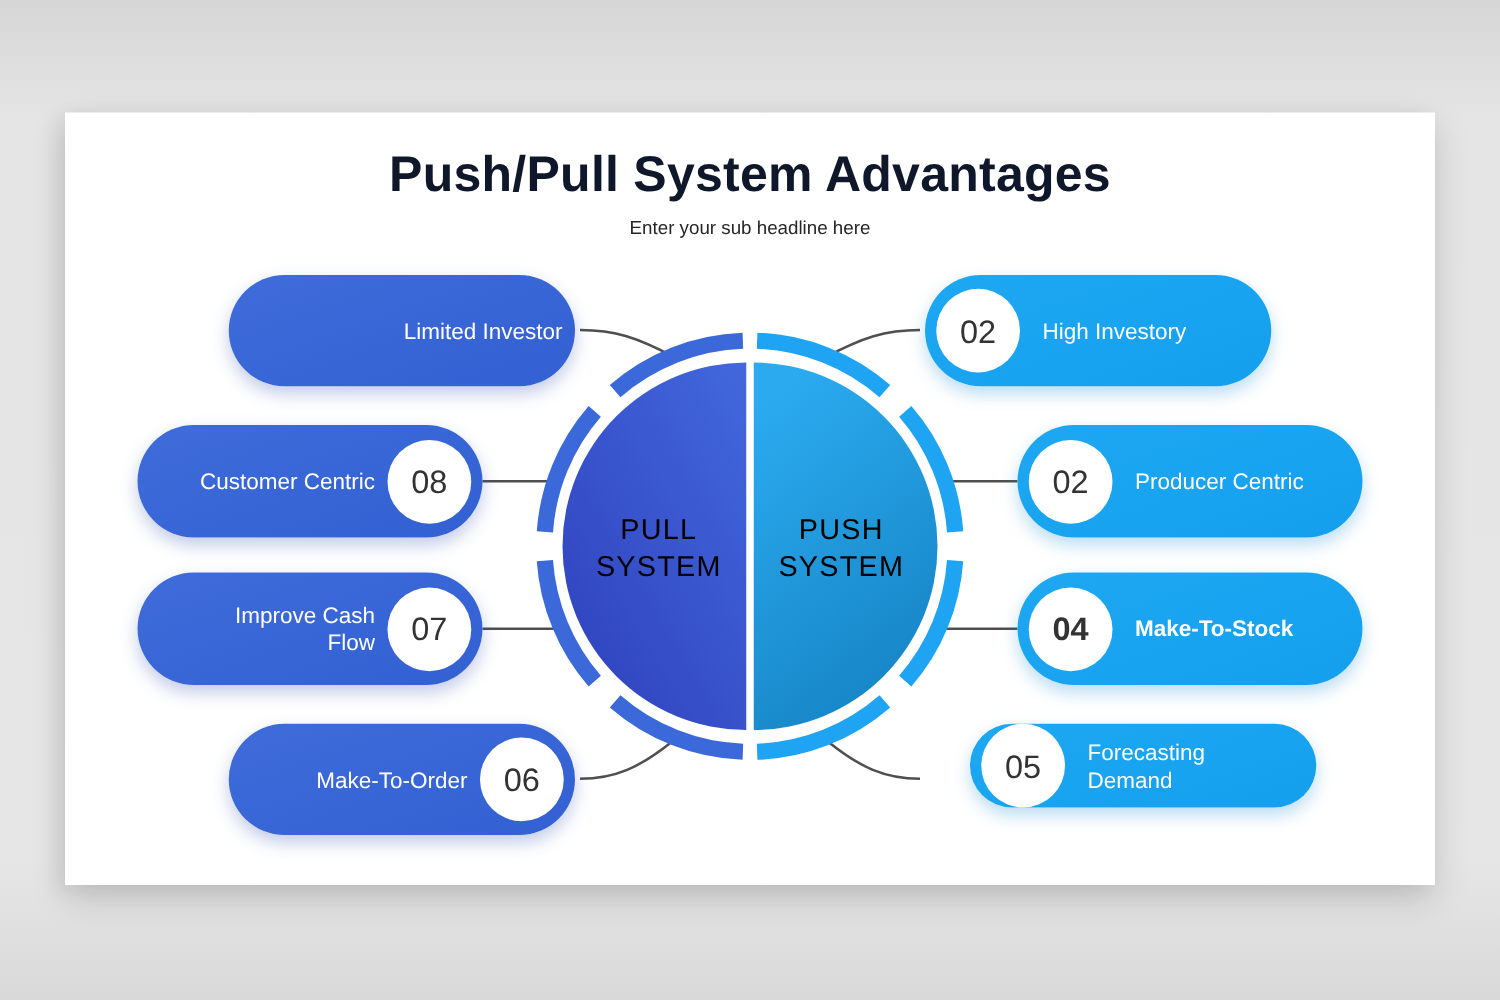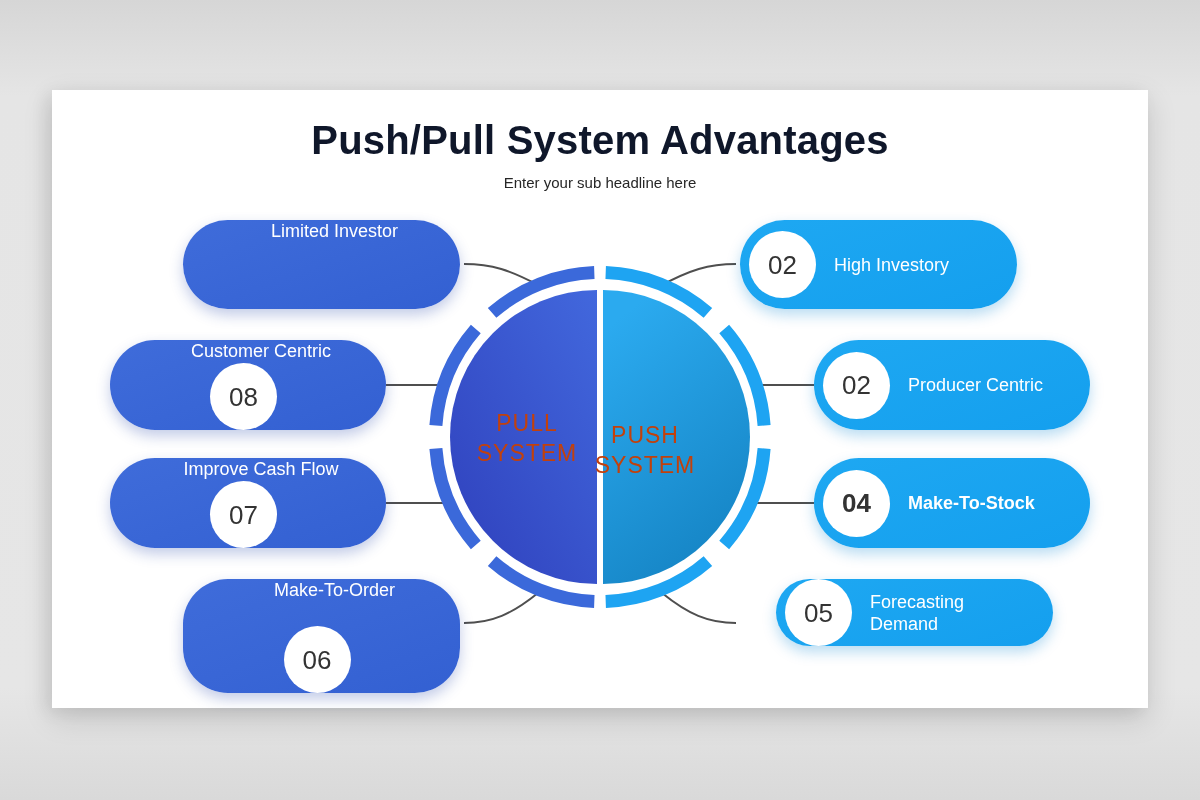--- a/index.html
+++ b/index.html
@@ -26,21 +26,21 @@
   }
   svg.diagram { position:absolute; inset:0; width:1096px; height:618px; }
 
   .pill {
     position:absolute; display:flex; align-items:center;
     border-radius:45px; color:#ffffff; font-size:18px; line-height:22px;
   }
   .pill.pull {
     background:linear-gradient(160deg,#3f6cda,#3360d2);
     box-shadow:0 6px 14px rgba(35,70,170,0.28);
-    flex-direction:column; justify-content:flex-end;
+    flex-direction:row; justify-content:flex-end;
   }
   .pill.push {
     background:linear-gradient(160deg,#1ea8f2,#149fee);
     box-shadow:0 6px 14px rgba(0,130,210,0.28);
     flex-direction:row; justify-content:flex-end;
   }
   .pill .label { flex:1; }
   .pill.pull .label { text-align:right; padding:0 10px 0 36px; }
   .pill.push .label { text-align:left; padding:0 36px 0 18px; }
   .num-circle {
@@ -48,33 +48,33 @@
     display:flex; align-items:center; justify-content:center;
     font-size:26px; color:#333333; flex:0 0 67px;
   }
   .pill.pull .num-circle { margin-right:9px; }
   .pill.push .num-circle { margin-left:9px; }
 
   
   .p-l1 { left:131px; top:130px; width:277px; height:89px; }
   .p-l2 { left:58px;  top:250px; width:276px; height:90px; }
   .p-l3 { left:58px;  top:368px; width:276px; height:90px; }
-  .p-l4 { left:131px; top:489px; width:277px; height:114px; }
+  .p-l4 { left:131px; top:489px; width:277px; height:89px; }
   .p-r1 { left:688px; top:130px; width:277px; height:89px; }
   .p-r2 { left:762px; top:250px; width:276px; height:90px; }
   .p-r3 { left:762px; top:368px; width:276px; height:90px;font-weight:bold; }
   .p-r4 { left:724px; top:489px; width:277px; height:67px; }
 
   .core-label {
     position:absolute; width:130px; top:318px; text-align:center;
-    color:#c2410c; font-size:23px; line-height:30px; letter-spacing:1px;
+    color:#000000; font-size:23px; line-height:30px; letter-spacing:1px;
     font-weight:400;
   }
   .core-label.pull { left:410px; }
-  .core-label.push { left:528px;margin-top:12px; }
+  .core-label.push { left:556px; }
 </style>
 </head>
 <body>
 
 <div class="stage">
   <div class="card">
 
     <div class="title">Push/Pull System Advantages</div>
     <div class="subtitle">Enter your sub headline here</div>
 

